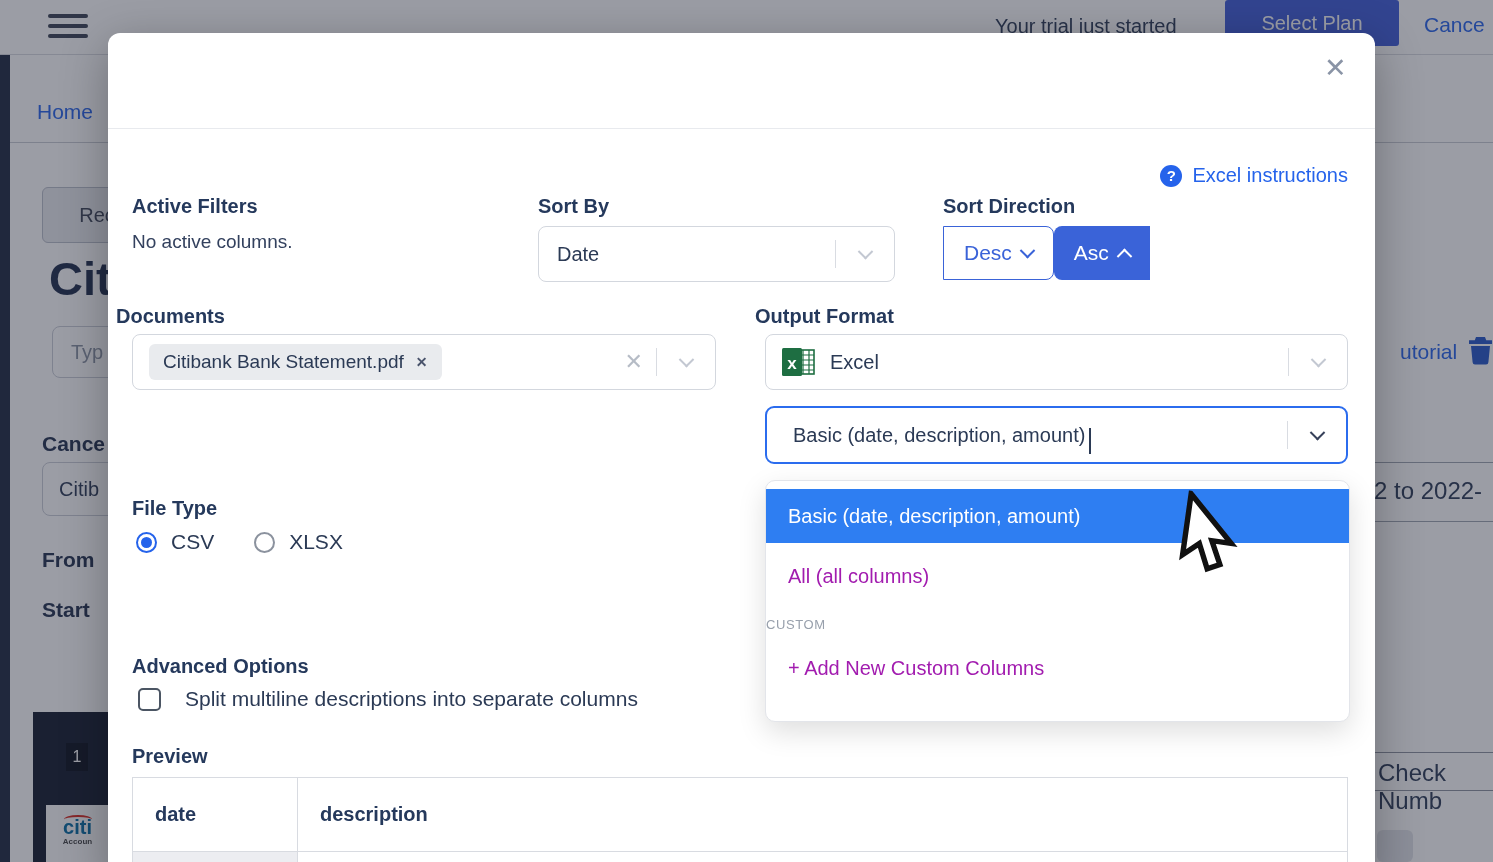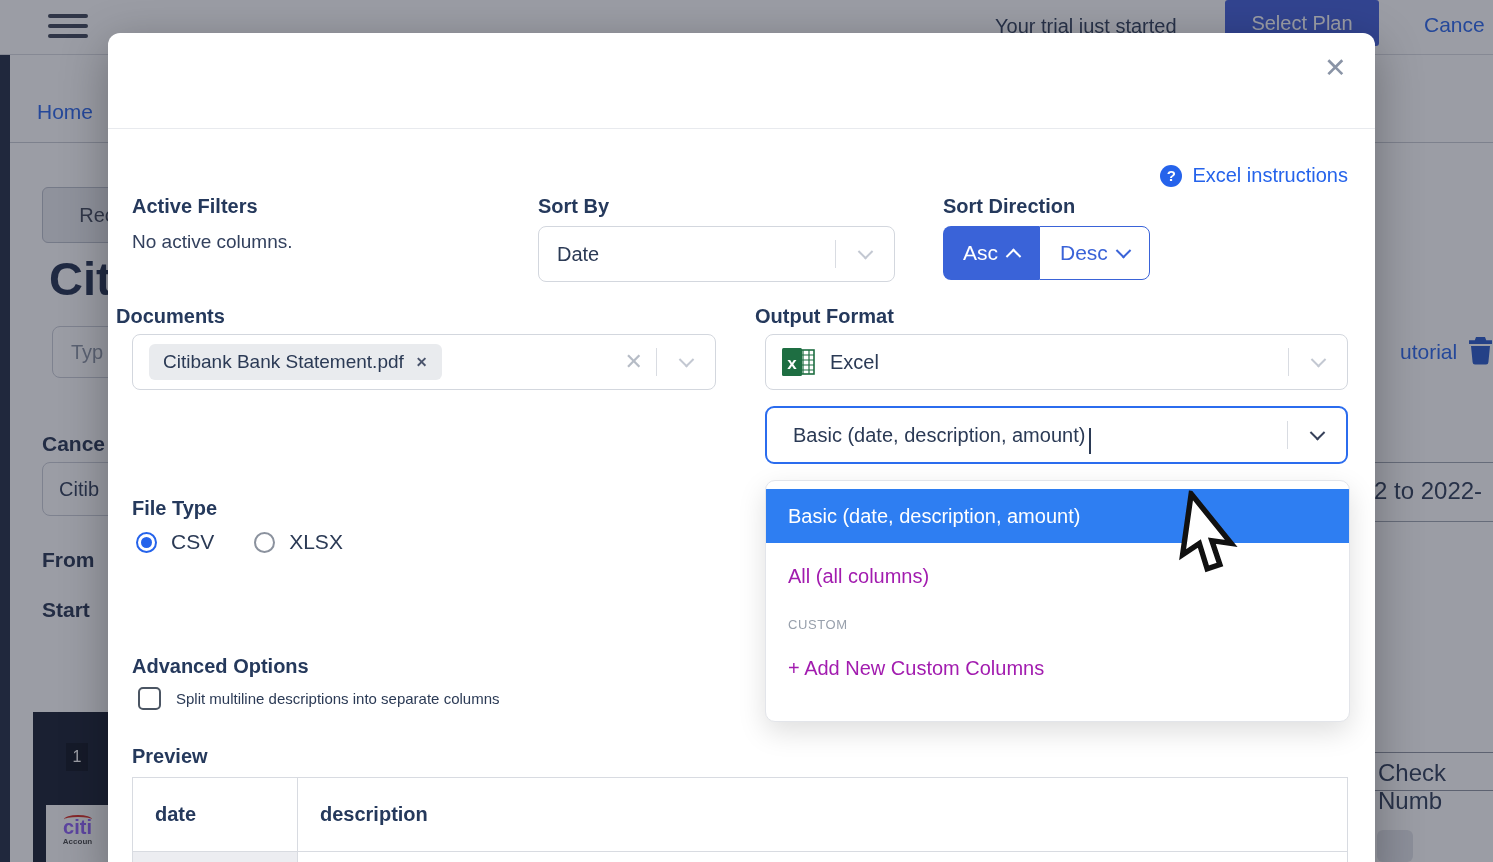--- a/index.html
+++ b/index.html
@@ -5,21 +5,21 @@
   * { margin:0; padding:0; box-sizing:border-box; }
   html,body { width:1493px; height:862px; overflow:hidden; }
   body { position:relative; font-family:"Liberation Sans", sans-serif; background:#fff; color:#2b3a55; }
 
   
   .page { position:absolute; inset:0; background:#fff; }
   .topbar { position:absolute; left:0; top:0; width:1493px; height:55px; background:#fff; border-bottom:1px solid #d8dbe0; }
   .hamburger { position:absolute; left:48px; top:14px; width:40px; height:26px; cursor:pointer; }
   .hamburger span { display:block; width:40px; height:4px; border-radius:2px; background:#3a4254; margin-bottom:6px; }
   .trial-text { position:absolute; left:995px; top:15px; font-size:20px; color:#2b3a55; font-weight:500; }
-  .select-plan { position:absolute; left:1225px; top:0; width:154px; height:46px; background:#3d5bd9; color:#fff;
+  .select-plan { position:absolute; left:1225px; top:0; width:174px; height:46px; background:#3d5bd9; color:#fff;
                  font-size:20px; text-align:center; line-height:46px; border:none; border-radius:3px; font-weight:500; }
   .cancel-link { position:absolute; left:1424px; top:13px; font-size:21px; color:#2563eb; }
 
   .home-link { position:absolute; left:37px; top:100px; font-size:21px; color:#2563eb; }
   .bc-divider { position:absolute; left:0; top:142px; width:1493px; border-top:1px solid #c7cbd3; }
   .left-strip { position:absolute; left:0; top:55px; width:10px; height:807px; background:#1d2840; }
 
   .rec-btn { position:absolute; left:42px; top:187px; width:110px; height:56px; background:#e9eaee;
              border:1px solid #b9bec9; border-radius:6px; font-size:20px; color:#3c4356; text-align:center; line-height:54px; }
   .page-heading { position:absolute; left:49px; top:251px; font-size:47px; font-weight:700; color:#1d2b4a; }
@@ -28,21 +28,21 @@
   .docu-label { position:absolute; left:42px; top:432px; font-size:21px; font-weight:700; color:#22304e; }
   .citib-input { position:absolute; left:42px; top:462px; width:110px; height:54px; border:1px solid #c9cdd6;
                  border-radius:8px; background:#fff; font-size:20px; color:#2b3a55; padding-left:16px; line-height:52px; }
   .from-label  { position:absolute; left:42px; top:548px; font-size:21px; font-weight:700; color:#22304e; }
   .start-label { position:absolute; left:42px; top:598px; font-size:21px; font-weight:700; color:#22304e; }
 
   .thumb-dark { position:absolute; left:33px; top:712px; width:76px; height:150px; background:#11192b; }
   .thumb-badge { position:absolute; left:33px; top:31px; width:22px; height:28px; background:#090e1b; color:#fff;
                  font-size:16px; text-align:center; line-height:28px; }
   .thumb-page { position:absolute; left:13px; top:93px; width:63px; height:57px; background:#fbfbfc; text-align:center; }
-  .citi-logo { font-size:20px; font-weight:700; color:#8b5cf6; margin-top:12px; line-height:20px; position:relative; }
+  .citi-logo { font-size:20px; font-weight:700; color:#0369a1; margin-top:12px; line-height:20px; position:relative; }
   .citi-arc { position:absolute; left:18px; top:-2px; width:28px; height:9px; border-top:2.5px solid #d9261c; border-radius:50%; }
   .thumb-caption { font-size:8px; color:#444; font-weight:700; }
 
   .tutorial-link { position:absolute; left:1372px; top:340px; font-size:21px; color:#2563eb;margin-left:28px; }
   .trash-icon { position:absolute; left:1468px; top:336px; }
   .r-line { position:absolute; left:1375px; width:118px; border-top:1px solid #9ea4b0; }
   .date-range { position:absolute; left:1374px; top:477px; font-size:24px; color:#2b3a55; white-space:nowrap; }
   .checknum-header { position:absolute; left:1378px; top:759px; font-size:24px; color:#2b3a55; }
   .corner-chip { position:absolute; left:1377px; top:830px; width:36px; height:32px; background:#e4e6ea; border-radius:6px; }
 
@@ -93,30 +93,30 @@
              border-radius:9px; background:#fff; font-size:20px; color:#2b3a55; display:flex; align-items:center; }
   .focused .val { padding-left:26px; }
   .caret { display:inline-block; width:2px; height:26px; background:#2b3a55; margin-left:4px; transform:translateY(6px); }
 
   
   .dropdown { position:absolute; left:657px; top:447px; width:585px; height:242px; background:#fff;
               border:1px solid #e3e5ea; border-radius:10px; box-shadow:0 10px 28px rgba(0,0,0,.13); overflow:hidden; }
   .opt { height:54px; line-height:54px; padding-left:22px; font-size:20px; color:#a21caf; }
   .opt-basic { margin-top:8px; background:#2e7ef2; color:#fff; }
   .opt-all { margin-top:6px; }
-  .group-label { padding-left:22px; margin-top:14px; font-size:13px; letter-spacing:.6px; color:#98a0ac; height:20px; }
+  .group-label { margin-top:14px; font-size:13px; letter-spacing:.6px; color:#98a0ac; height:20px; }
   .opt-add { margin-top:4px; }
 
   
   .radio-row { position:absolute; left:28px; top:497px; display:flex; align-items:center; gap:14px; font-size:21px; color:#2b3a55; }
   .radio { width:21px; height:21px; border-radius:50%; border:2px solid #8b929e; background:#fff; position:relative; }
   .radio.sel { border-color:#2563eb; }
   .radio.sel::after { content:""; position:absolute; left:3px; top:3px; width:11px; height:11px; border-radius:50%; background:#2563eb; }
   .radio-gap { width:12px; }
-  .check-row { position:absolute; left:30px; top:654px; display:flex; align-items:center; gap:15px; font-size:15px; color:#2b3a55; }
+  .check-row { position:absolute; left:30px; top:654px; display:flex; align-items:center; gap:24px; font-size:21px; color:#2b3a55; }
   .checkbox { width:23px; height:23px; border:2px solid #4b5563; border-radius:5px; background:#fff; }
 
   
   .ptable { position:absolute; left:24px; top:744px; width:1216px; height:130px; border:1px solid #d8dbe1; background:#fff; }
   .prow { display:flex; }
   .pth { padding:25px 0 25px 22px; font-size:20px; font-weight:700; color:#25395c; }
   .pc1 { width:165px; border-right:1px solid #d8dbe1; }
   .pc2 { flex:1; }
   .prow2 { display:flex; height:54px; border-top:1px solid #d8dbe1; }
   .prow2 .pc1 { background:#ecedf1; }
@@ -193,27 +193,27 @@
     <span class="sel-right">
         <span class="sel-divider"></span>
       <span class="sel-chev">
           <i class="chev chev-light"></i>
         </span>
       </span>
   </div>
 
   <div class="sec-label" style="left:835px; top:162px">Sort Direction</div>
   <div class="segmented">
+    <button class="seg seg-desc">
+      <span>Desc</span>
+        <i class="chev" style="color:#3a63d8"></i>
+    </button>
     <button class="seg seg-asc">
       <span>Asc</span>
         <i class="chev up" style="color:#fff"></i>
-    </button>
-    <button class="seg seg-desc">
-      <span>Desc</span>
-        <i class="chev" style="color:#3a63d8"></i>
     </button>
   </div>
 
   <div class="sec-label" style="left:8px; top:272px">Documents</div>
   <div class="selectbox" style="left:24px; top:301px; width:584px">
     <span class="doc-tag">
       <span>Citibank Bank Statement.pdf</span>
       <span class="tag-x">✕</span>
     </span>
     <span class="clear-x">✕</span>

